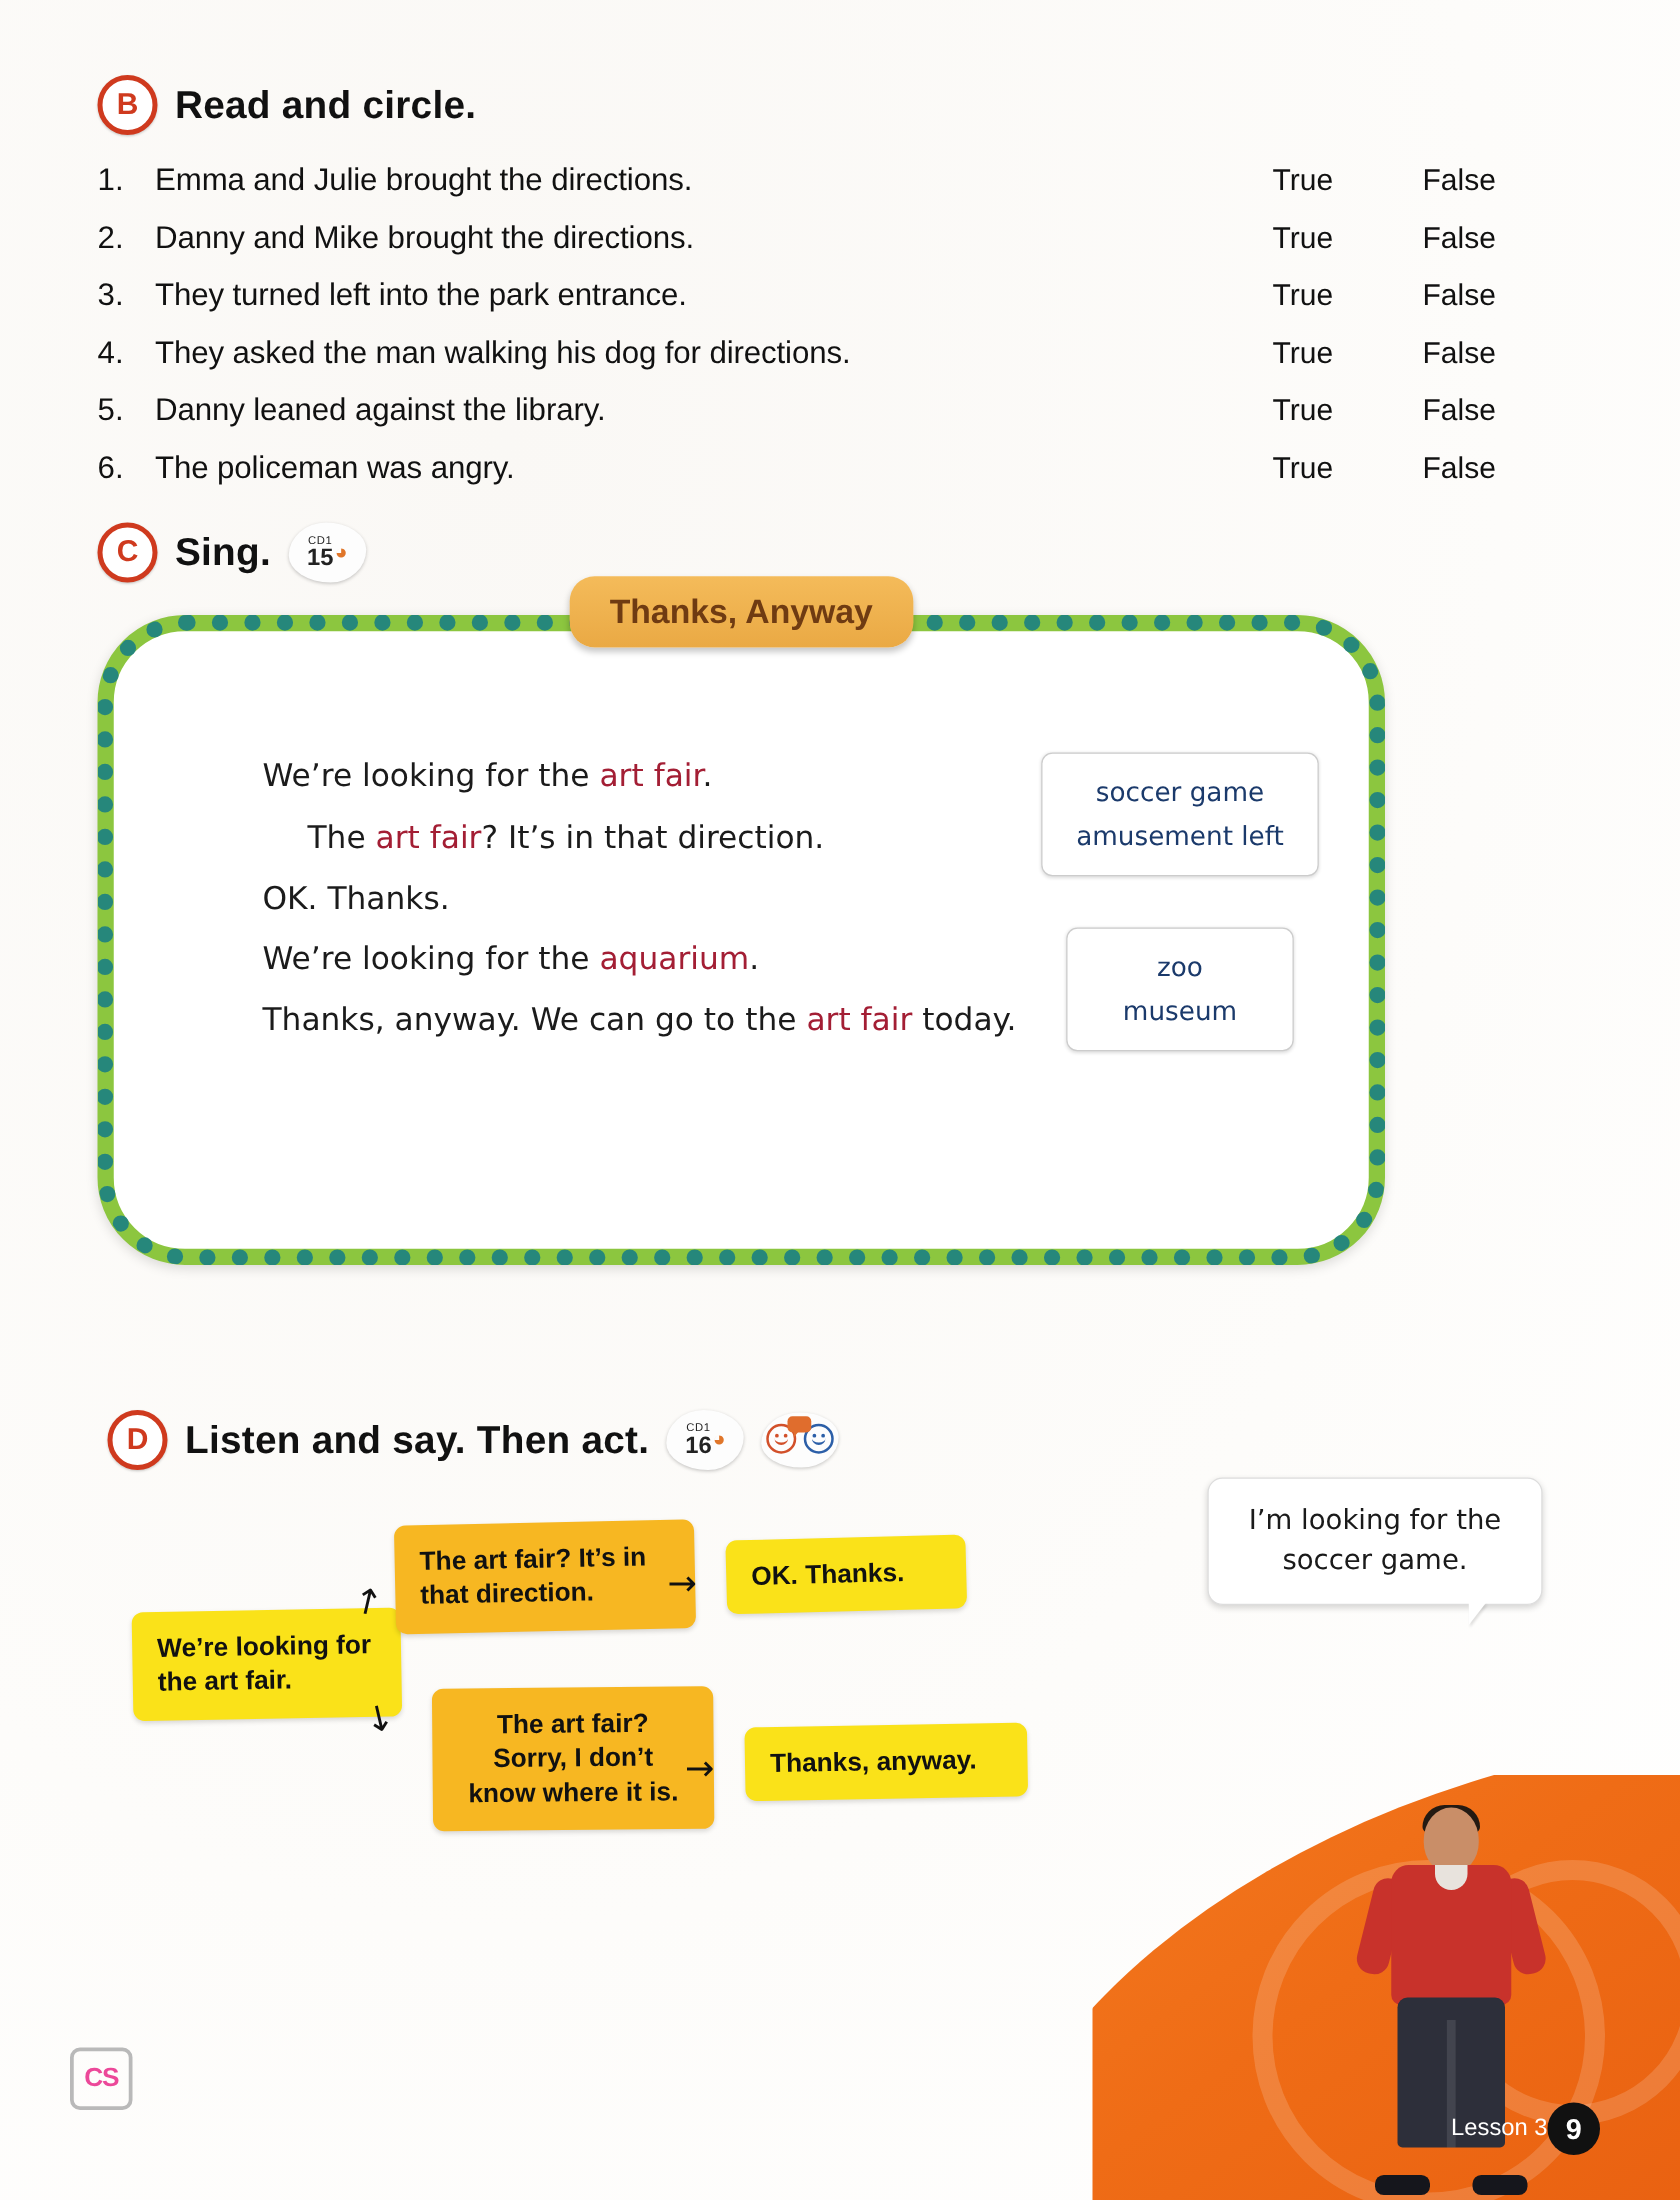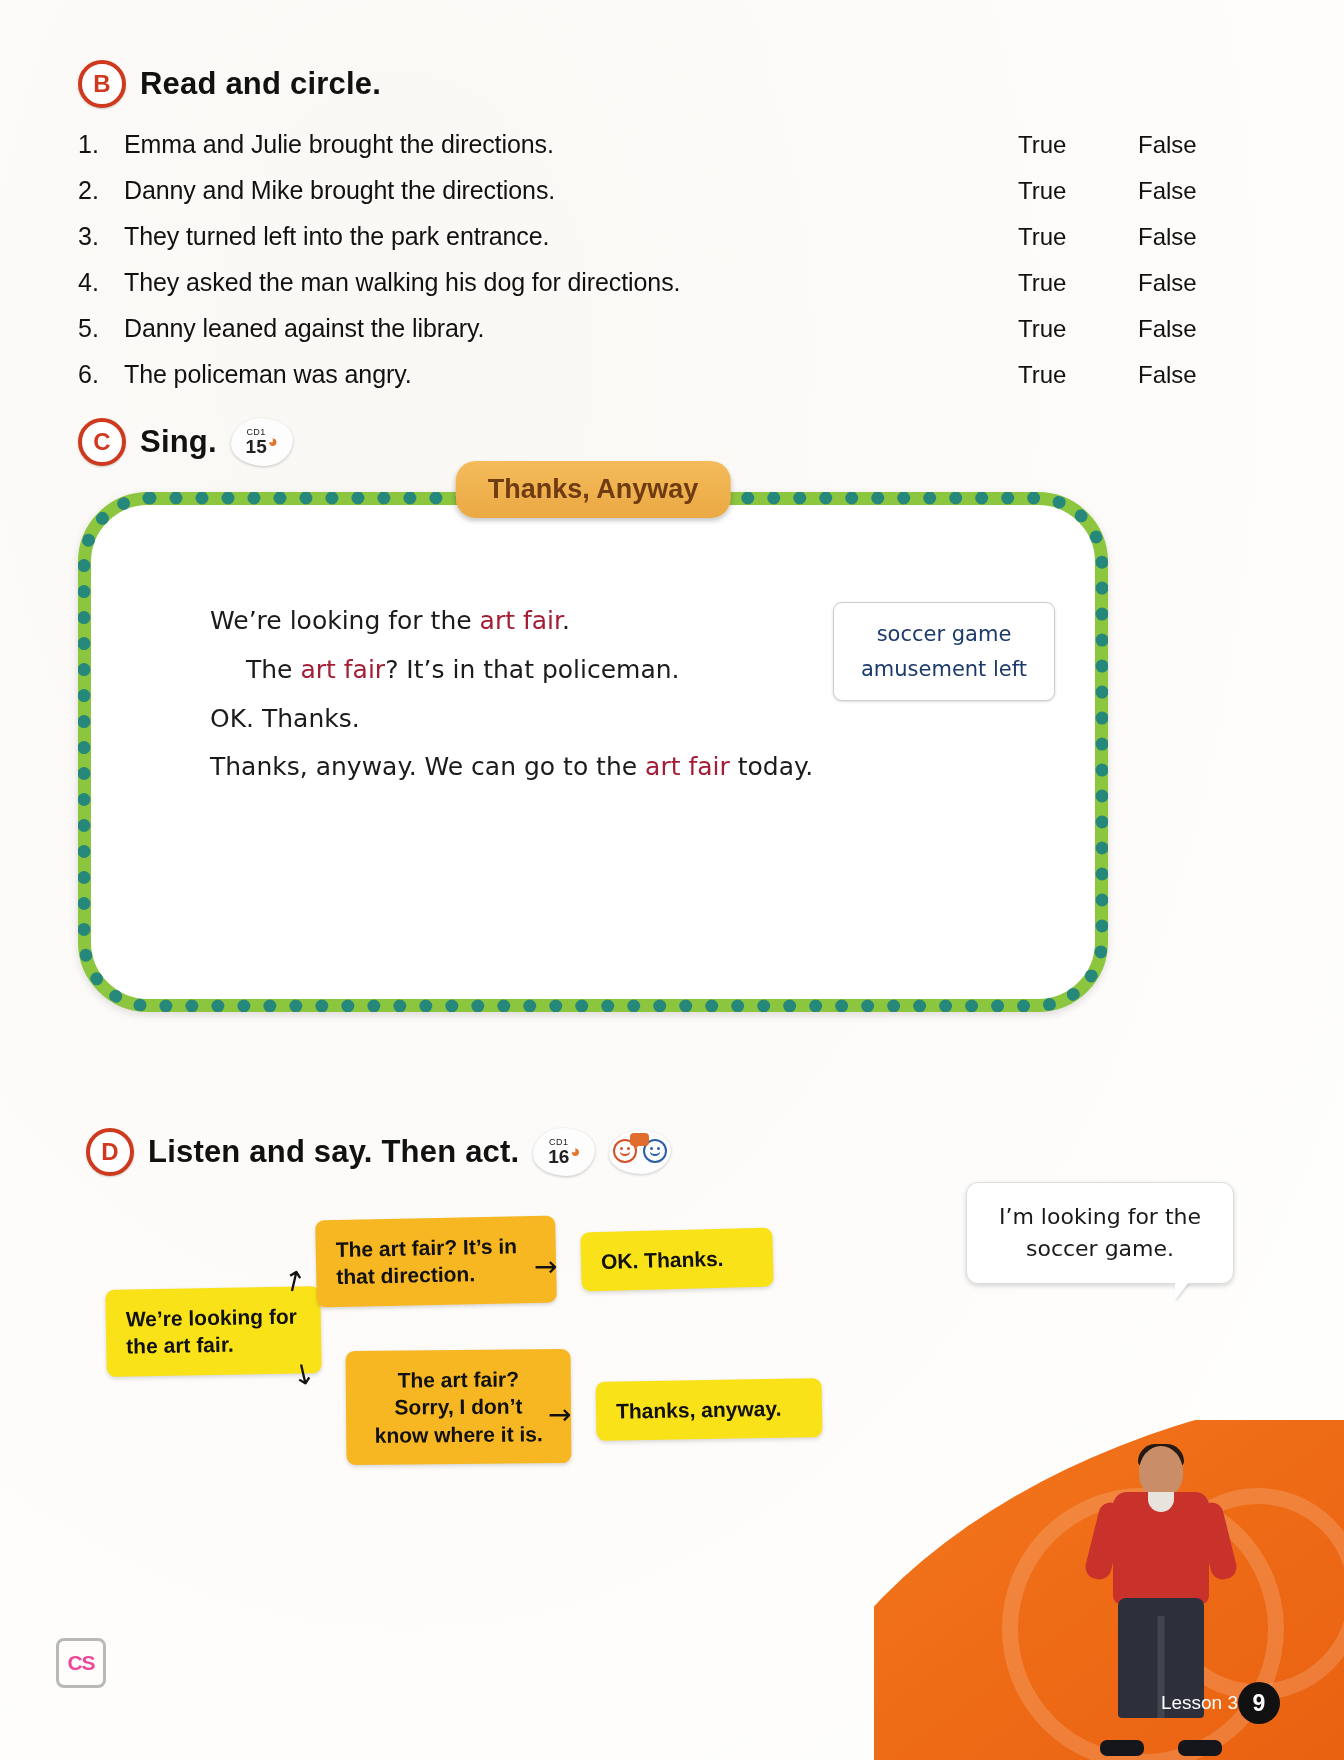--- a/index.html
+++ b/index.html
@@ -277,33 +277,40 @@
 
   <div class="song-wrap">
     <div class="bead-frame"></div>
     <div class="song-title">Thanks, Anyway</div>
 
     <div class="lyrics">
       <div>
         <span>We’re looking for the </span><span class="hl">art fair</span><span>.</span>
       </div>
       <div class="indent">
-        <span>The </span><span class="hl">art fair</span><span>? It’s in that policeman.</span>
+        <span>The </span><span class="hl">art fair</span><span>? It’s in that direction.</span>
       </div>
       <div>
         <span>OK. Thanks.</span><span class="hl"></span><span></span>
+      </div>
+      <div>
+        <span>We’re looking for the </span><span class="hl">aquarium</span><span>.</span>
       </div>
       <div>
         <span>Thanks, anyway. We can go to the </span><span class="hl">art fair</span><span> today.</span>
       </div>
     </div>
 
     <div class="wordbox" id="wordbox-1">
       <div>soccer game</div>
       <div>amusement left</div>
+    </div>
+    <div class="wordbox" id="wordbox-2">
+      <div>zoo</div>
+      <div>museum</div>
     </div>
   </div>
 </div>
 
 <div id="section-d">
   <div class="sec-head">
     <span class="badge">D</span>
     <span class="sec-title">Listen and say. Then act.</span>
     <span class="cd-icon">
       <span class="cd-cloud"></span>

